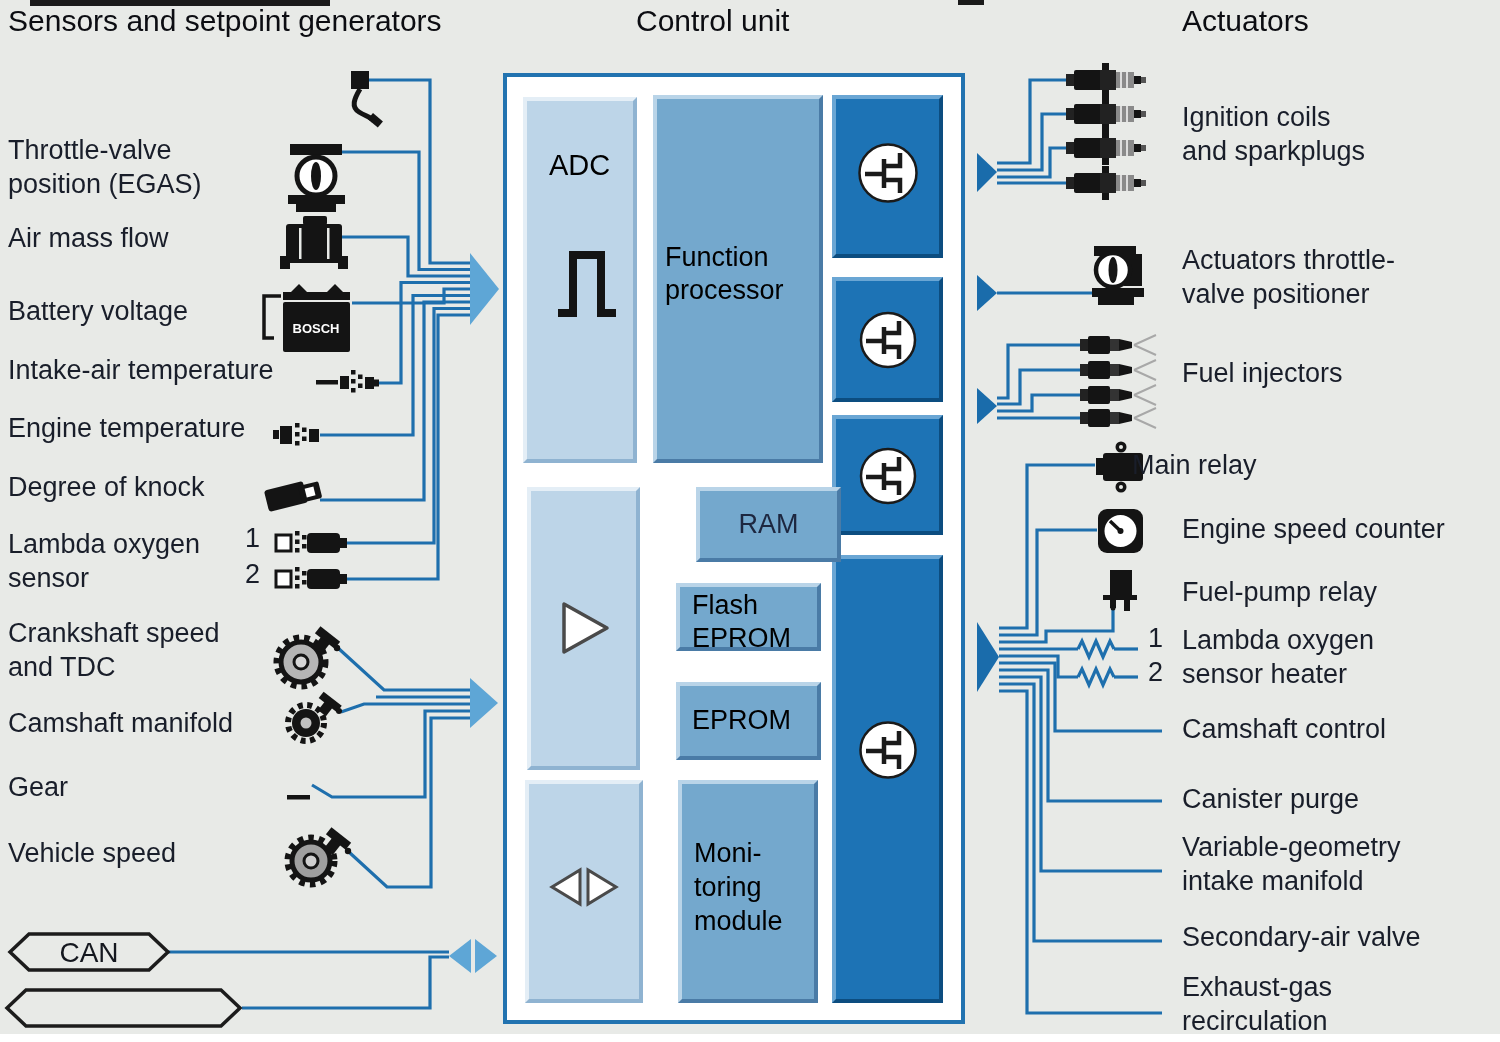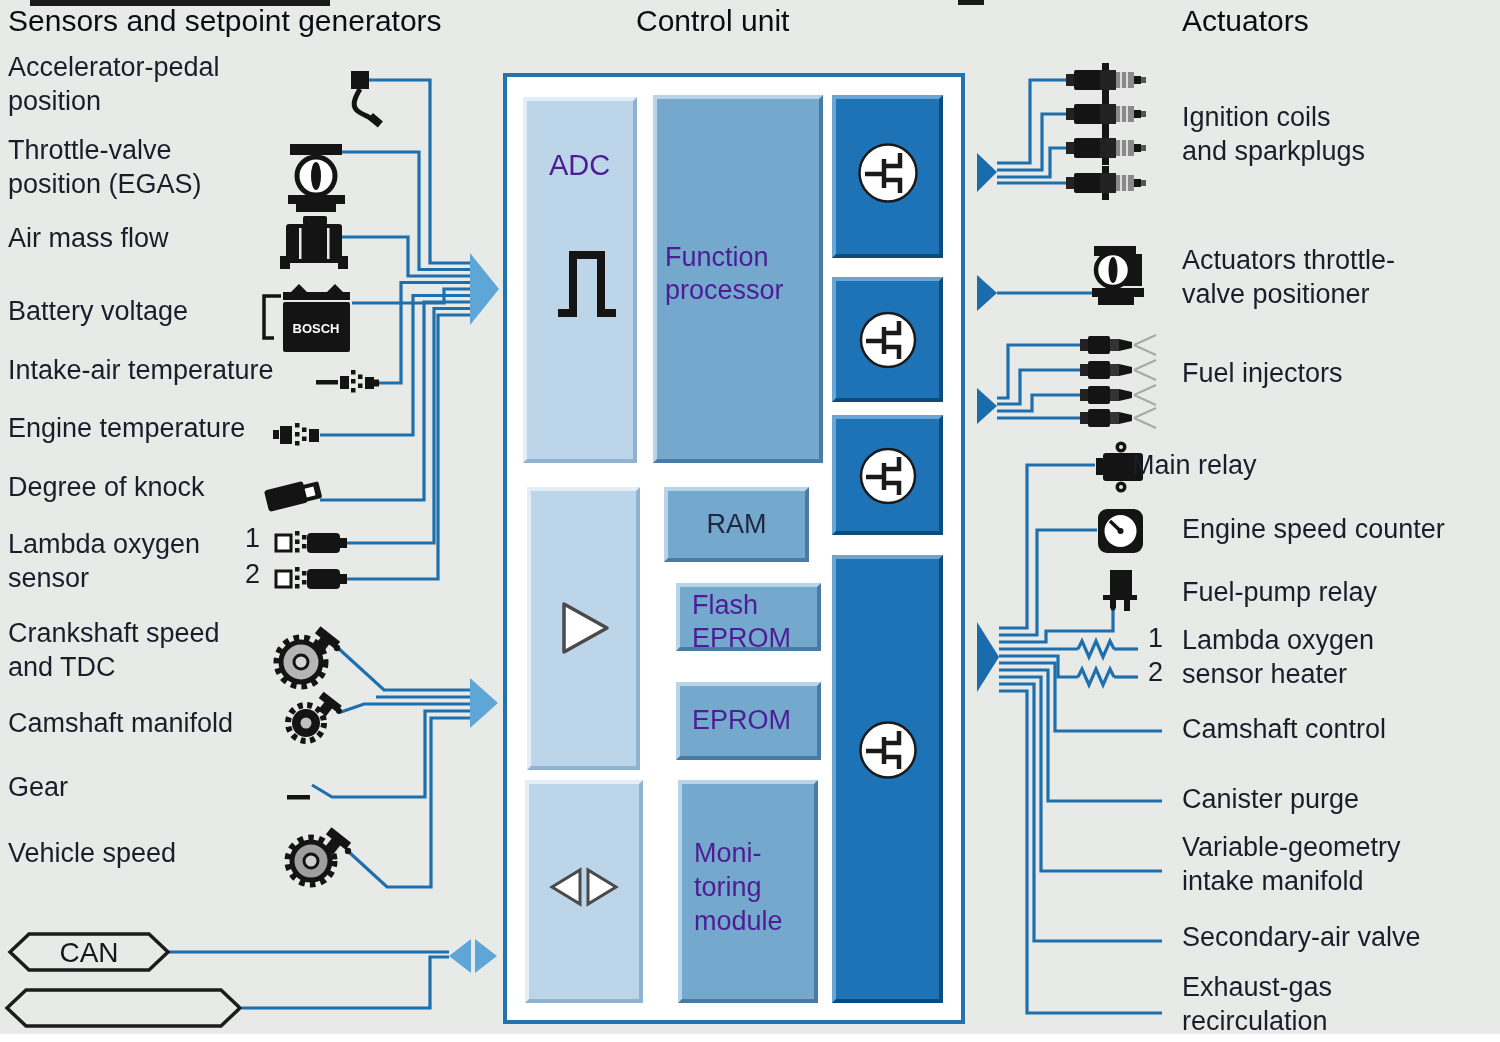--- a/index.html
+++ b/index.html
@@ -13,21 +13,21 @@
   .bus-lbl{position:absolute;font-size:27px;color:#15181f;text-align:center;}
   .blk{position:absolute;box-sizing:border-box;}
   .b-light{background:#bdd5e8;border-top:4px solid #e4eef6;border-left:4px solid #e4eef6;
            border-bottom:4px solid #8fb3d1;border-right:4px solid #8fb3d1;}
   .b-med{background:#74a8cd;border-top:4px solid #b9d4e8;border-left:4px solid #b9d4e8;
          border-bottom:4px solid #4a7ba6;border-right:4px solid #4a7ba6;margin-left:8px;}
   .b-dark{background:#1d73b5;border-top:4px solid #6aa6d4;border-left:4px solid #6aa6d4;
           border-bottom:4px solid #0c4d80;border-right:4px solid #0c4d80;}
   .cu-box{position:absolute;left:503px;top:73px;width:462px;height:951px;
           background:#ffffff;border:4px solid #2273b0;box-sizing:border-box;}
-  .blk-txt{position:absolute;font-size:27px;line-height:33px;color:#4c1d95;white-space:nowrap;}
+  .blk-txt{position:absolute;font-size:27px;line-height:33px;color:#000000;white-space:nowrap;}
   .blk svg{position:absolute;}
   .ctr{display:flex;align-items:center;justify-content:center;font-size:27px;color:#1d2740;}
 </style>
 </head>
 <body>
 
 <div id="stage">
 
 <svg id="wires" width="1500" height="1042" viewBox="0 0 1500 1042">
 
@@ -309,24 +309,20 @@
     <rect x="1110" y="600" width="6" height="8"></rect>
     <rect x="1124" y="600" width="6" height="11"></rect>
     <circle cx="1113" cy="608" r="2.5"></circle>
   </g>
 </svg>
 
 <div class="hdr" style="left:8px;top:4px">Sensors and setpoint generators</div>
 <div class="hdr" style="left:636px;top:4px">Control unit</div>
 <div class="hdr" style="left:1182px;top:4px">Actuators</div>
 
-<div class="lbl" style="left:8px;top:50px">
-  <div>Accelerator-pedal</div>
-  <div>position</div>
-</div>
 <div class="lbl" style="left:8px;top:133px">
   <div>Throttle-valve</div>
   <div>position (EGAS)</div>
 </div>
 <div class="lbl" style="left:8px;top:221px">
   <div>Air mass flow</div>
 </div>
 <div class="lbl" style="left:8px;top:294px">
   <div>Battery voltage</div>
 </div>
@@ -401,21 +397,21 @@
     <path d="M-22 1 H-4 M-4 -13 V14 M-4 -7 H11 V-19 M-4 7 H11 V19" stroke="#1a1a1a" stroke-width="4.5" fill="none"></path>
   </svg>
 </div>
 
 <div class="blk b-light" style="left:527px;top:487px;width:113px;height:283px">
   <svg style="left:30px;top:110px" width="50" height="54" viewBox="0 0 50 54">
     <polygon points="3,3 3,51 46,27" fill="#ffffff" stroke="#4a4a4a" stroke-width="3.5" stroke-linejoin="round"></polygon>
   </svg>
 </div>
 
-<div class="blk b-med ctr" style="left:656px;top:487px;width:145px;height:75px">
+<div class="blk b-med ctr" style="left:688px;top:487px;width:145px;height:75px">
   <span>RAM</span>
 </div>
 <div class="blk b-med" style="left:668px;top:583px;width:145px;height:68px">
   <div class="blk-txt" style="left:12px;top:2px">
     <div>Flash</div>
     <div>EPROM</div>
   </div>
 </div>
 <div class="blk b-med" style="left:668px;top:682px;width:145px;height:78px">
   <div class="blk-txt" style="left:12px;top:18px">EPROM</div>

